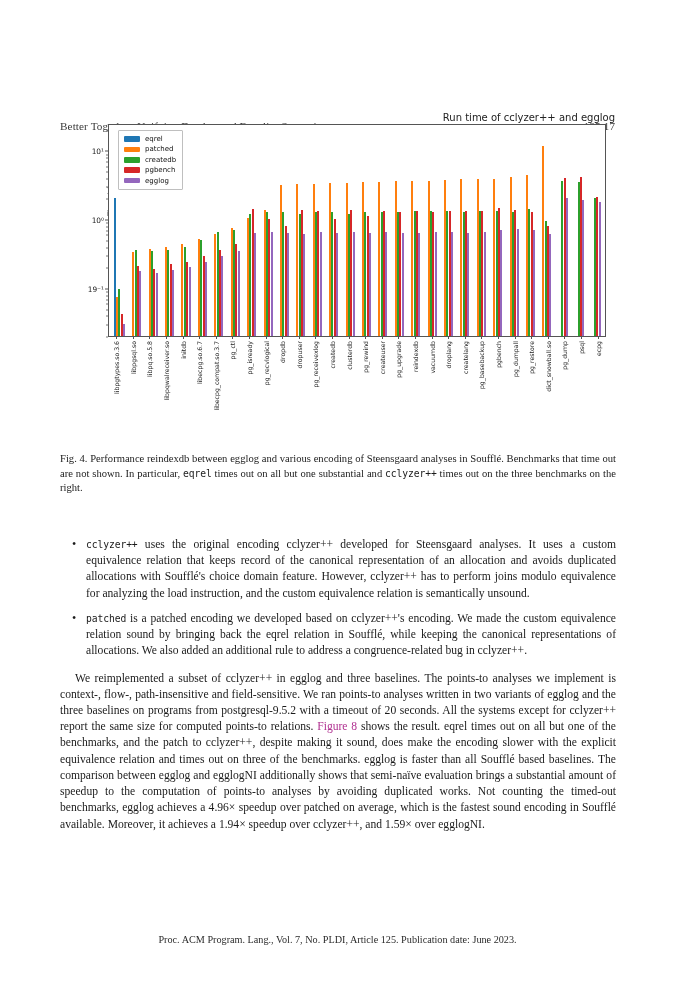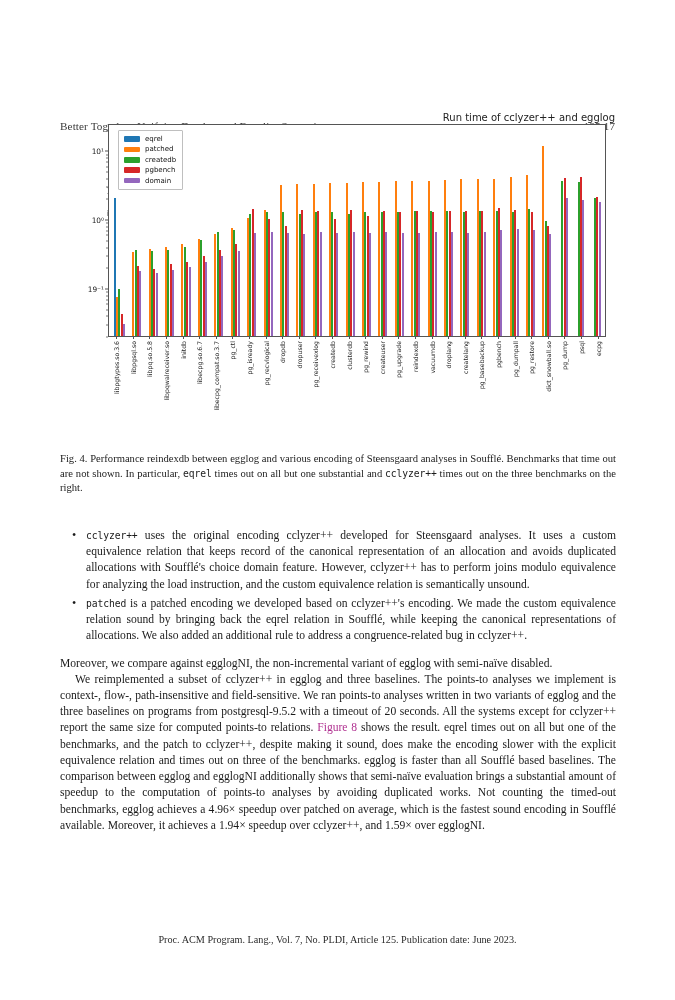--- a/index.html
+++ b/index.html
@@ -91,21 +91,21 @@
     position:absolute; left:60px; top:452px; width:556px;
     font-size:10.6px; line-height:1.38; text-align:justify; color:#1a1a1a;
   }
   .caption .lbl { font-weight:normal; }
 
   
   .body { position:absolute; left:60px; top:528px; width:556px; }
   .bullets { margin:0; padding:0; list-style:none; }
   .bullets li {
     position:relative; padding-left:26px; margin-bottom:3px;
-    font-size:11.6px; line-height:1.40; text-align:justify;
+    font-size:11.6px; line-height:1.40; text-align:justify;margin-top:9px;
   }
   .bullets li::before {
     content:"\2022"; position:absolute; left:12px; top:-1px; font-size:12px;
   }
   p.para {
     margin:0 0 0 0; font-size:11.6px; line-height:1.40; text-align:justify;
   }
   p.indent { text-indent:15px; }
   .gap { height:8px; }
   code, .mono {
@@ -395,21 +395,21 @@
         <div class="row">
           <span class="swatch" style="background:#2ca02c"></span>
           <span>createdb</span>
         </div>
         <div class="row">
           <span class="swatch" style="background:#d62728"></span>
           <span>pgbench</span>
         </div>
         <div class="row">
           <span class="swatch" style="background:#9467bd"></span>
-          <span>domain</span>
+          <span>egglog</span>
         </div>
       </div>
     </div>
 
     <div class="xlabels" id="xlabels-host">
         <div class="xlab">
           <div class="xtickmark"></div>
           <span>libpgtypes.so.3.6</span>
         </div>
         <div class="xlab">
@@ -539,18 +539,17 @@
   <div class="body">
     <ul class="bullets">
       <li>
         <span class="mono">cclyzer++</span><span> uses the original encoding cclyzer++ developed for Steensgaard analyses. It uses a custom equivalence relation that keeps record of the canonical representation of an allocation and avoids duplicated allocations with Soufflé's choice domain feature. However, cclyzer++ has to perform joins modulo equivalence for analyzing the load instruction, and the custom equivalence relation is semantically unsound.</span>
       </li>
       <li>
         <span class="mono">patched</span><span> is a patched encoding we developed based on cclyzer++'s encoding. We made the custom equivalence relation sound by bringing back the eqrel relation in Soufflé, while keeping the canonical representations of allocations. We also added an additional rule to address a congruence-related bug in cclyzer++.</span>
       </li>
     </ul>
     <div class="gap"></div>
-    <p class="para">Moreover, we compare against egglogNI, the non-incremental variant of egglog with semi-naïve disabled.</p>
     <p class="para indent"><span>We reimplemented a subset of cclyzer++ in egglog and three baselines. The points-to analyses we implement is context-, flow-, path-insensitive and field-sensitive. We ran points-to analyses written in two variants of egglog and the three baselines on programs from postgresql-9.5.2 with a timeout of 20 seconds. All the systems except for cclyzer++ report the same size for computed points-to relations. </span><span class="xref">Figure 8</span><span> shows the result. eqrel times out on all but one of the benchmarks, and the patch to cclyzer++, despite making it sound, does make the encoding slower with the explicit equivalence relation and times out on three of the benchmarks. egglog is faster than all Soufflé based baselines. The comparison between egglog and egglogNI additionally shows that semi-naïve evaluation brings a substantial amount of speedup to the computation of points-to analyses by avoiding duplicated works. Not counting the timed-out benchmarks, egglog achieves a 4.96× speedup over patched on average, which is the fastest sound encoding in Soufflé available. Moreover, it achieves a 1.94× speedup over cclyzer++, and 1.59× over egglogNI.</span></p>
   </div>
 
   <div class="footer">Proc. ACM Program. Lang., Vol. 7, No. PLDI, Article 125. Publication date: June 2023.</div>
 </div>
 
 </body></html>

